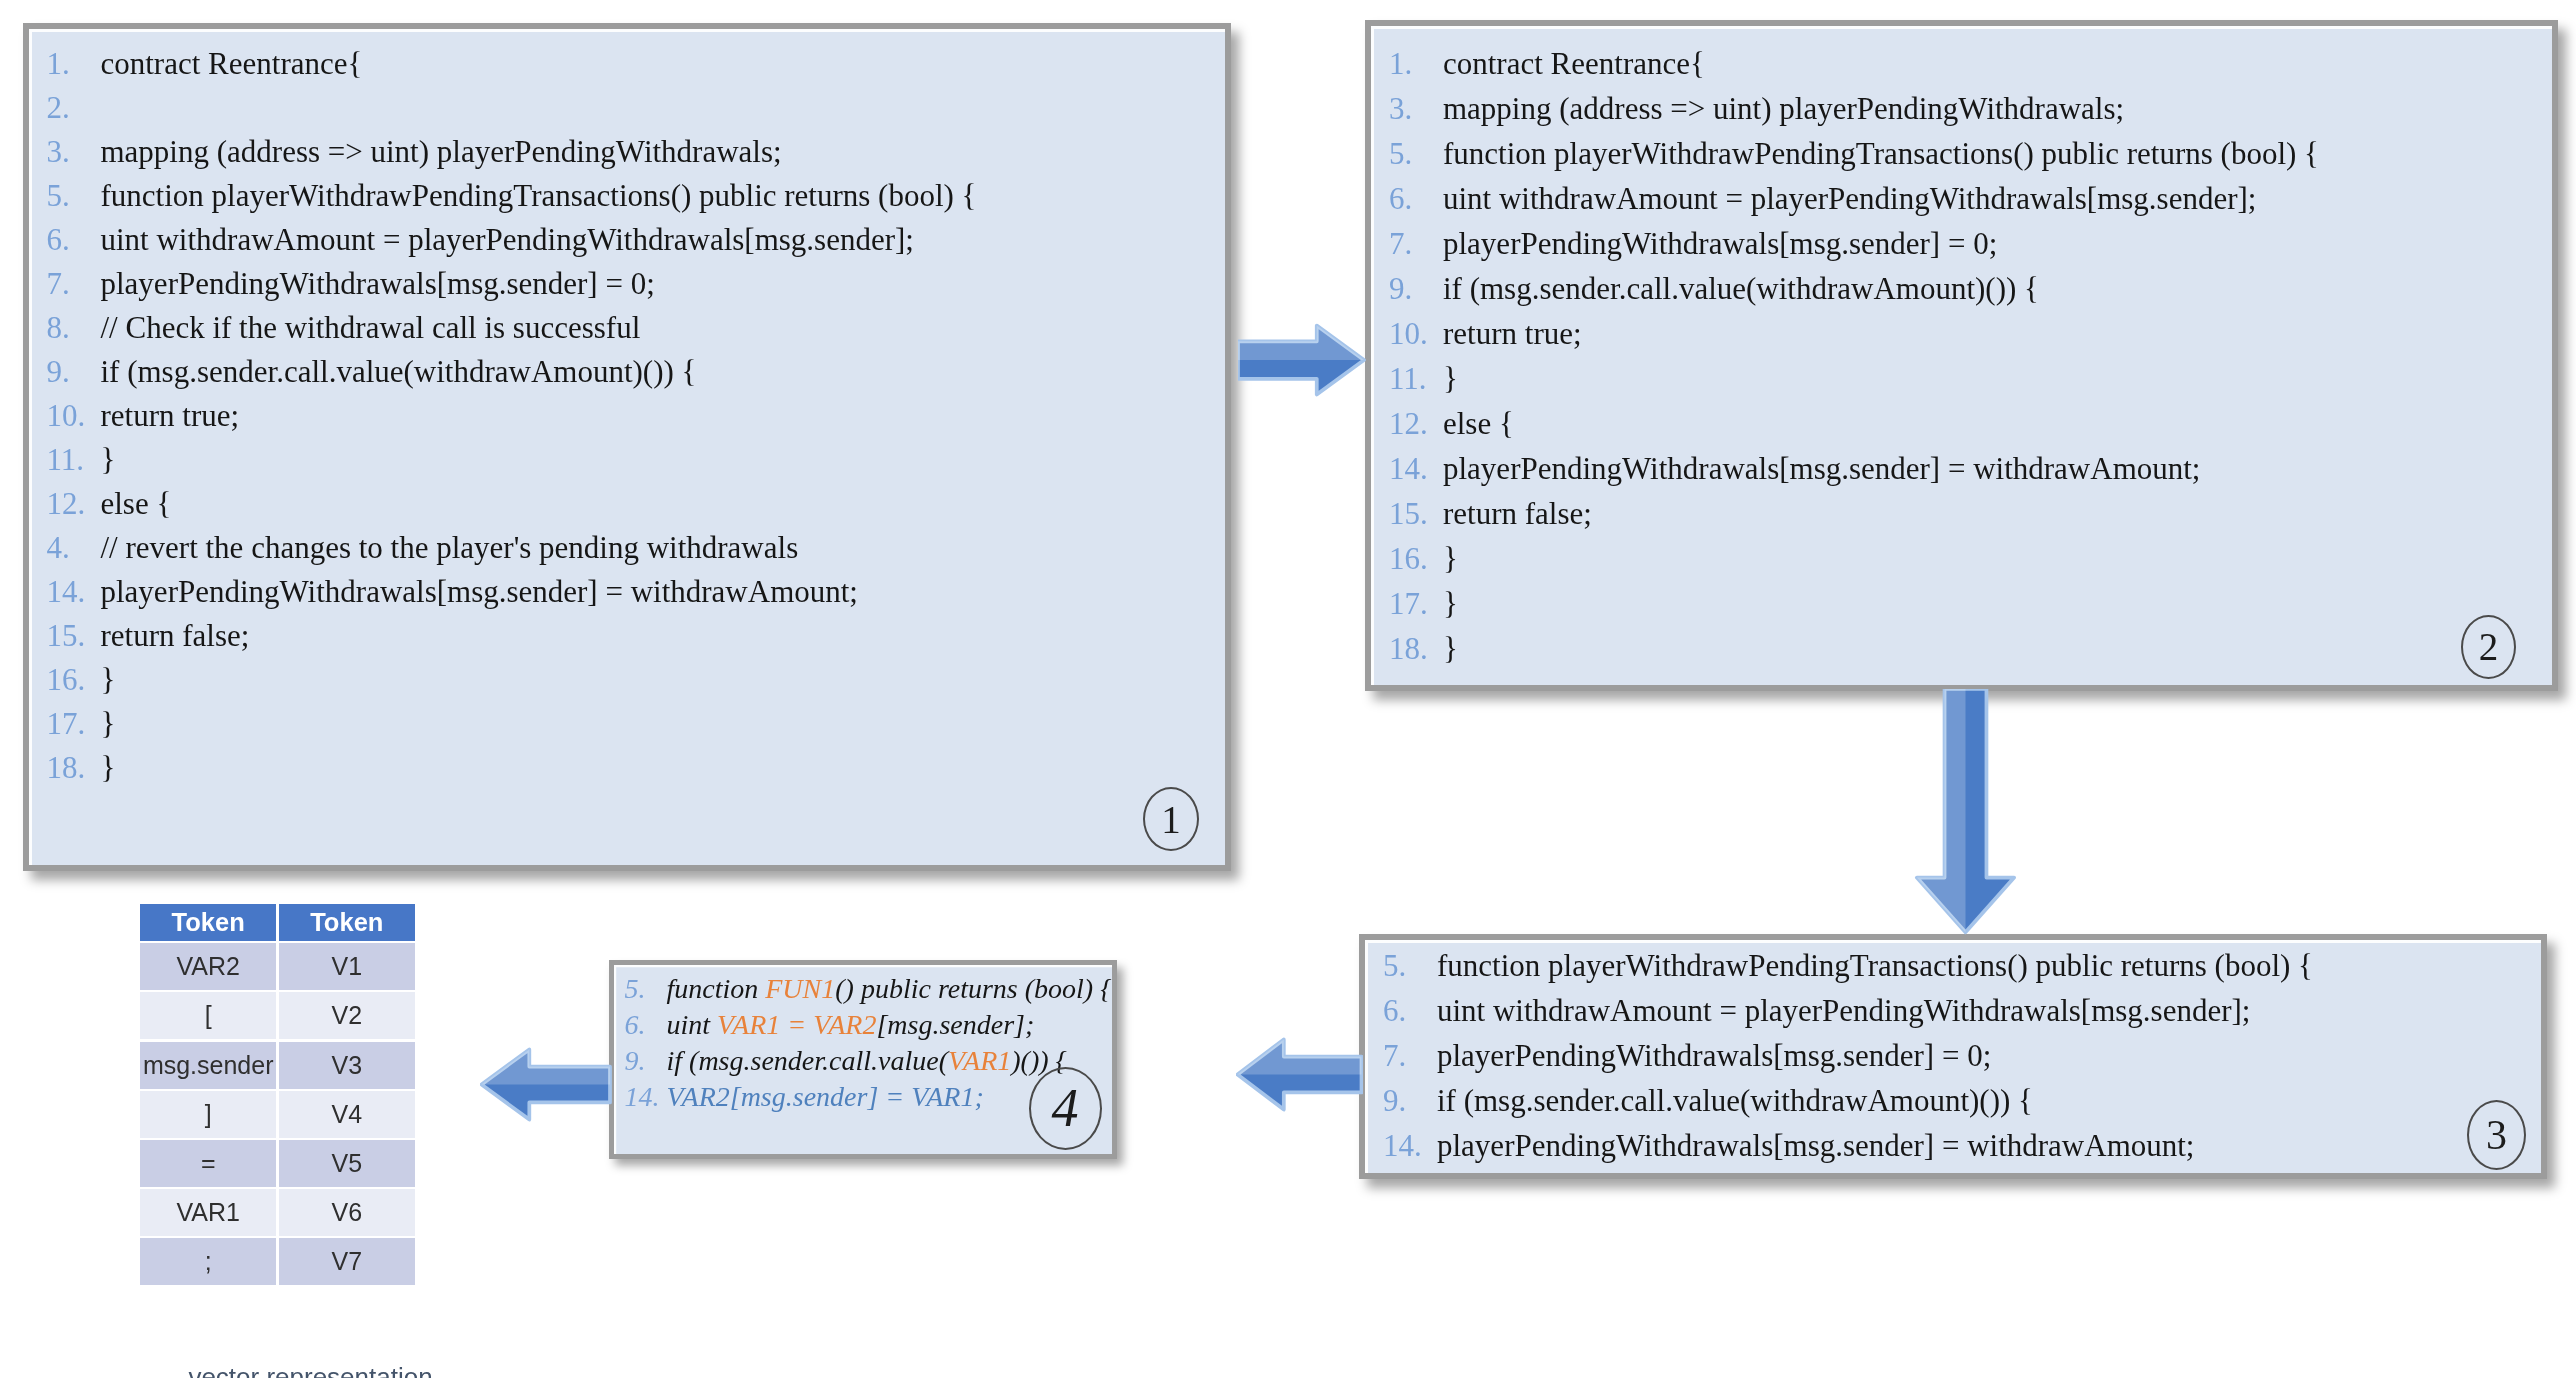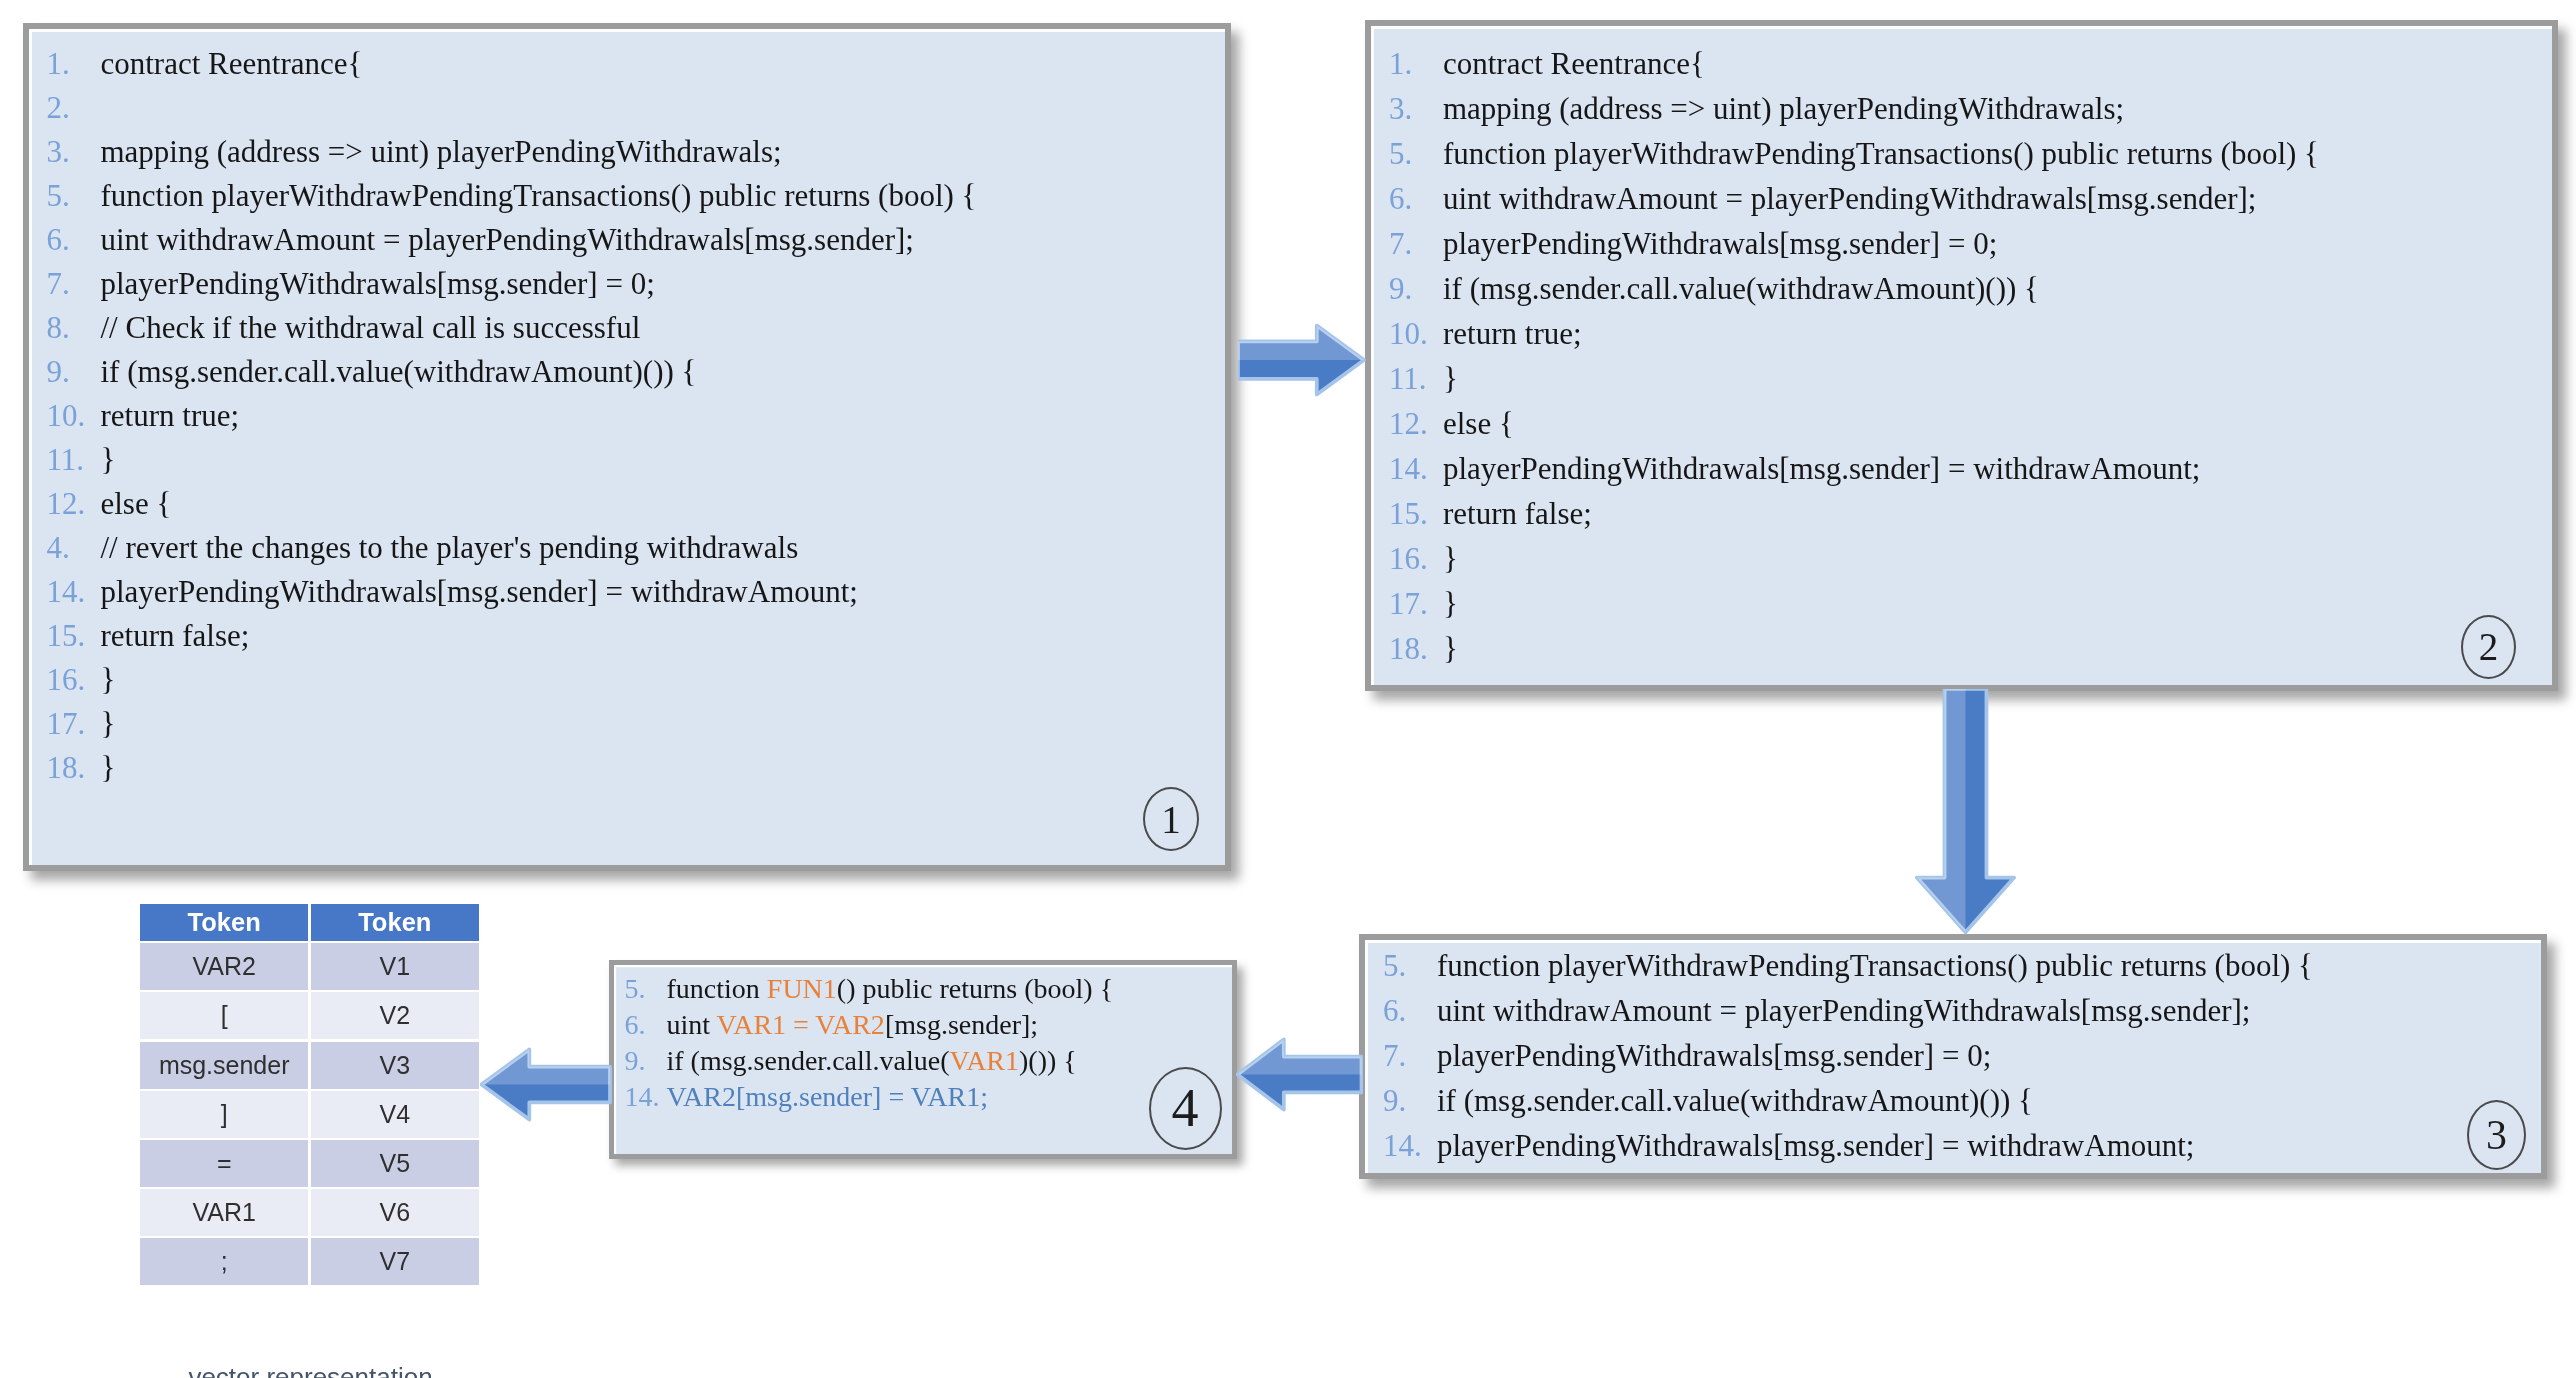--- a/index.html
+++ b/index.html
@@ -26,22 +26,22 @@
   .figure{position:absolute;inset:0;}
 
   .panel{
     position:absolute;background:var(--panel-bg);
     border:6.7px solid var(--panel-border);box-sizing:border-box;
     box-shadow:7.5px 9px 10.5px rgba(0,0,0,0.35), inset 3px 3px 0 rgba(255,255,255,0.9);
   }
   #panel1{left:22.5px;top:22.5px;width:1208px;height:848px;}
   #panel2{left:1365px;top:19.5px;width:1193px;height:671px;}
   #panel3{left:1359px;top:934px;width:1188px;height:245px;}
-  #panel4{left:609px;top:960px;width:628px;height:199px;border-width:5.2px;
-          box-shadow:6px 6.7px 9px rgba(0,0,0,0.35), inset 2.2px 2.2px 0 rgba(255,255,255,0.9);}
+  #panel4{left:609px;top:960px;width:508px;height:199px;border-width:5.2px;
+          box-shadow:6px 6.7px 9px rgba(0,0,0,0.35), inset 2.2px 2.2px 0 rgba(255,255,255,0.9);font-style:italic;}
 
   .lines{white-space:nowrap;}
   #panel1 .lines{padding:13.5px 18px;font-size:31px;line-height:44px;}
   #panel2 .lines{padding:15px 18px;font-size:31px;line-height:45px;}
   #panel3 .lines{padding:3px 18px;font-size:31px;line-height:45px;}
   #panel4 .lines{padding:6px 10.5px;font-size:28px;line-height:36px;}
 
   .num{display:inline-block;width:54px;color:var(--line-number);}
   #panel4 .num{width:42px;}
   .code{color:var(--code-text);}
@@ -55,21 +55,21 @@
   }
   #badge1{right:25.5px;bottom:13.5px;width:52px;height:60px;font-size:39px;}
   #badge2{right:36px;bottom:6px;width:51px;height:60px;font-size:39px;}
   #badge3{right:15px;bottom:3px;width:55px;height:66px;font-size:42px;}
   #badge4{right:10.5px;bottom:4.5px;width:69px;height:79px;font-size:54px;}
 
   .arrow{position:absolute;}
   .arrow polygon{fill:var(--arrow-fill);stroke:var(--arrow-edge);stroke-width:5;stroke-linejoin:round;}
   .arrow .gloss{fill:rgba(255,255,255,0.22);stroke:none;}
 
-  #tokenTable{position:absolute;left:140px;top:904px;width:339px;font-family:"Liberation Sans",sans-serif;}
+  #tokenTable{position:absolute;left:140px;top:904px;width:275px;font-family:"Liberation Sans",sans-serif;}
   .t-row{display:flex;gap:2.2px;margin-top:2.2px;}
   .t-row.head{margin-top:0;}
   .hcell{
     flex:1;height:37px;display:flex;align-items:center;justify-content:center;
     background:var(--table-header-bg);color:var(--table-header-text);
     font-weight:bold;font-size:25.5px;
   }
   .bcell{
     flex:1;height:47px;display:flex;align-items:center;justify-content:center;
     font-size:25px;color:var(--table-cell-text);

